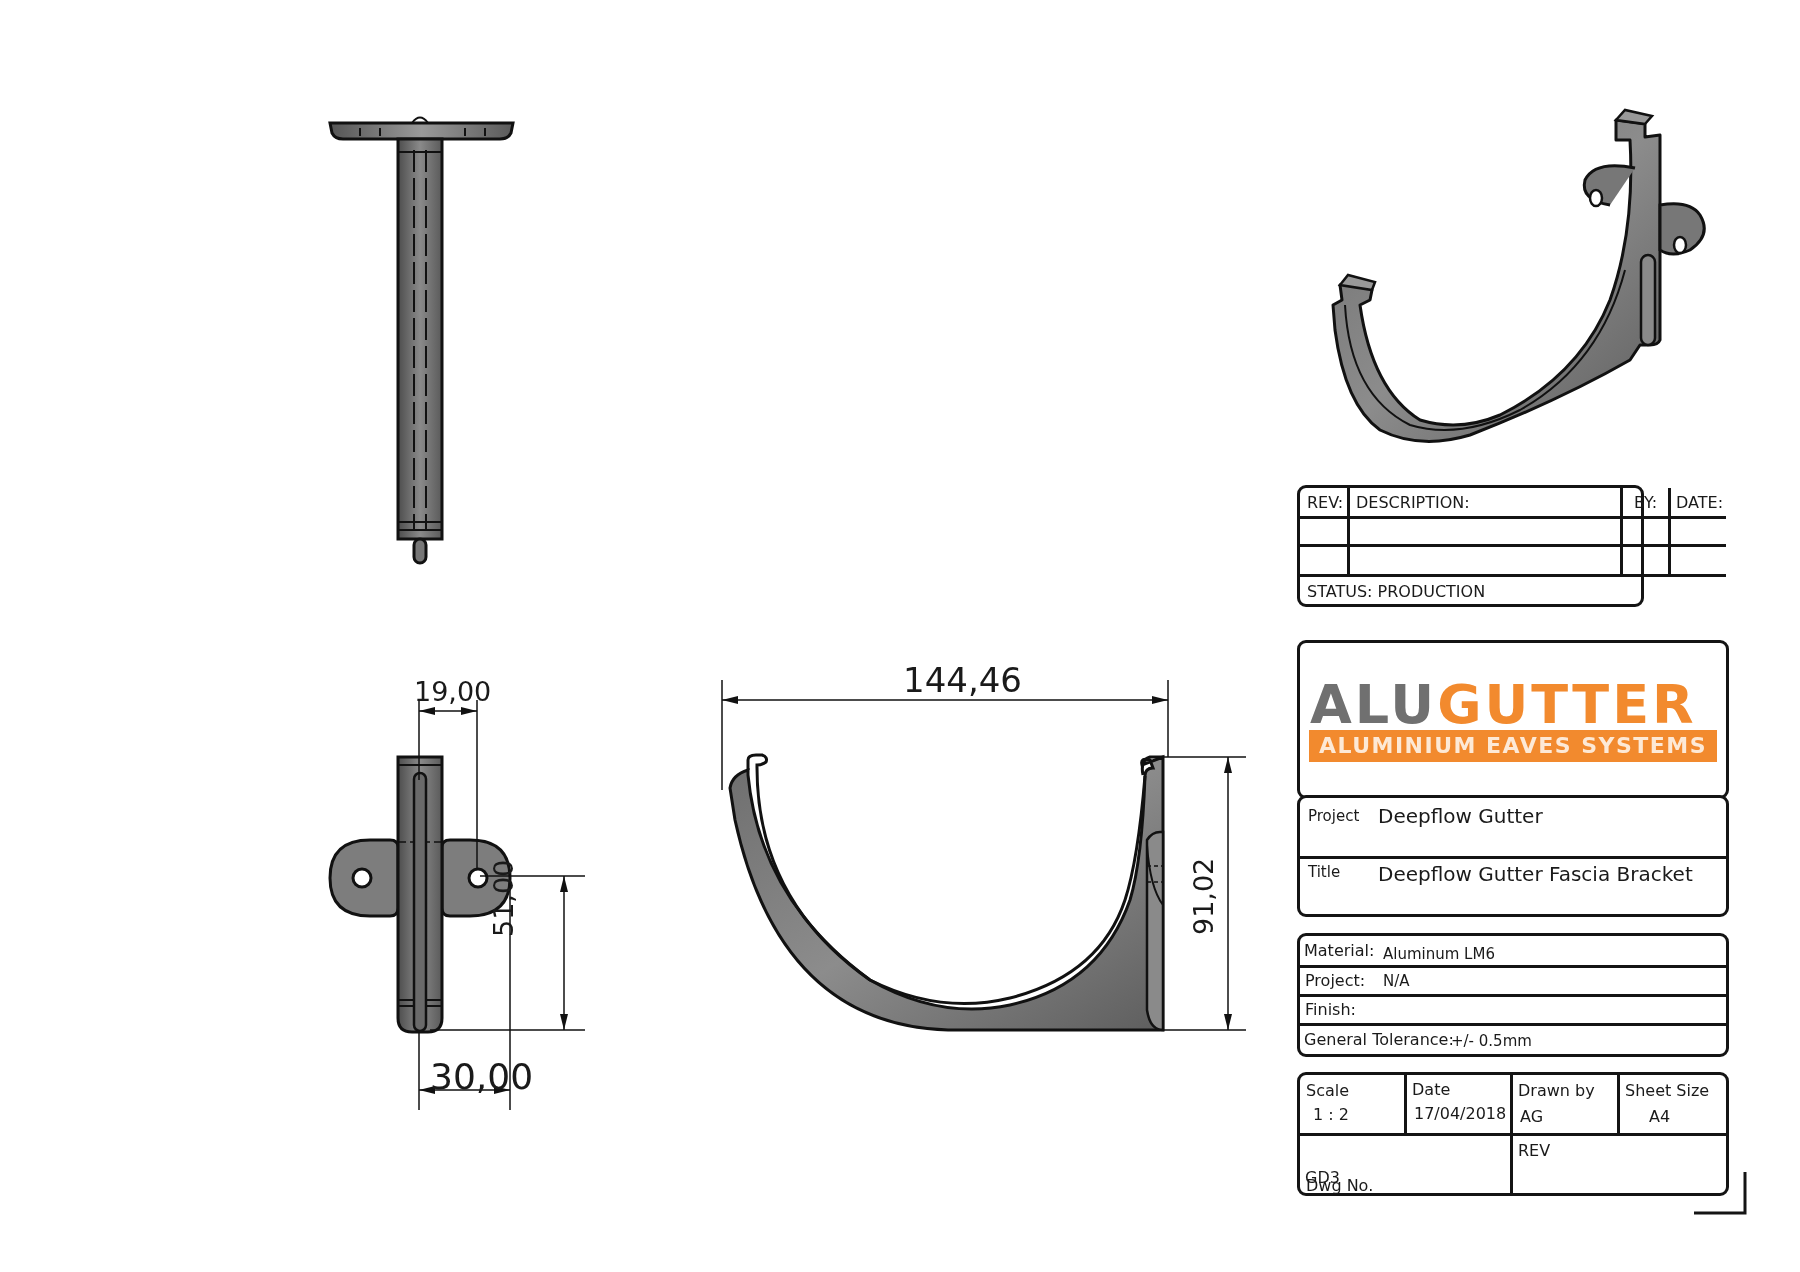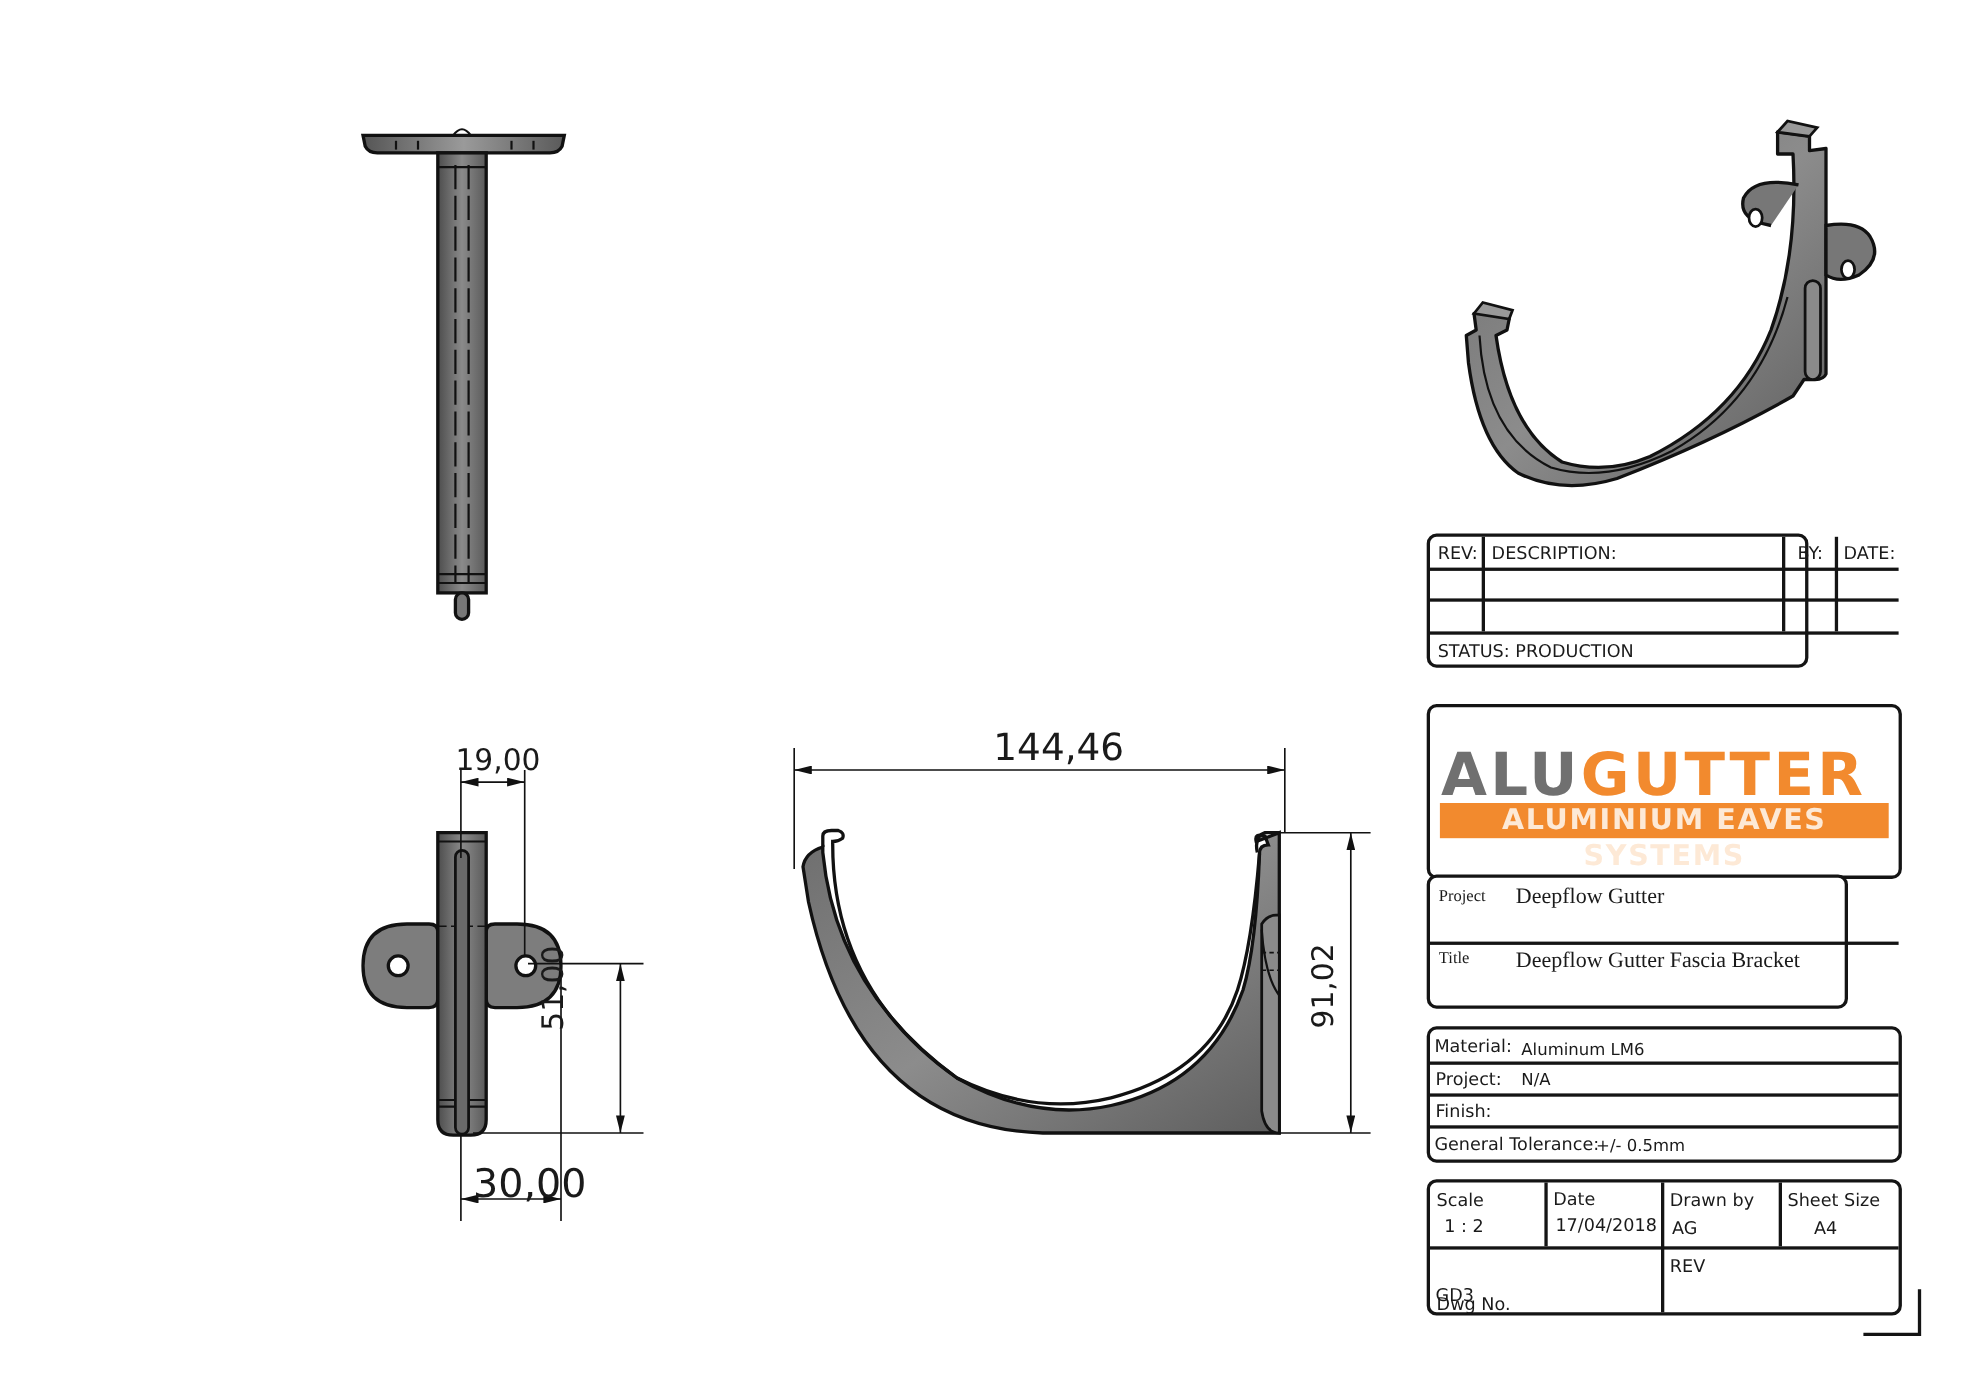--- a/index.html
+++ b/index.html
@@ -12,21 +12,21 @@
   .cell { position:absolute; box-sizing:border-box; }
   .hline { position:absolute; height:3px; background:#141414; }
   .vline { position:absolute; width:3px; background:#141414; }
   .t16 { font-size:16px; }
   .t20 { font-size:20px; }
   .t15 { font-size:15px; }
 
   .logo-alu { position:absolute; font-family:"DejaVu Sans", sans-serif; font-weight:bold;
               font-size:54px; letter-spacing:3px; line-height:1; }
   .logo-band { position:absolute; background:#f28a2e; color:#fde9d6; font-weight:bold;
-               font-size:26px; letter-spacing:1.5px; text-align:center; line-height:32px; }
+               font-size:22px; letter-spacing:1.5px; text-align:center; line-height:32px; }
 </style>
 </head>
 <body>
 
 <svg class="abs" style="left:0;top:0" width="1800" height="1272" viewBox="0 0 1800 1272">
   <defs>
     <linearGradient id="metalV" x1="0" y1="0" x2="1" y2="0">
       <stop offset="0" stop-color="#4d4d4d"></stop>
       <stop offset="0.5" stop-color="#8a8a8a"></stop>
       <stop offset="1" stop-color="#5a5a5a"></stop>
@@ -157,21 +157,21 @@
   </div>
 </div>
 
 <div class="box" style="left:1297px;top:640px;width:432px;height:159px;">
   <div class="logo-alu" style="left:10px;top:35px;">
     <span style="color:#707070">ALU</span><span style="color:#f28a2e">GUTTER</span>
   </div>
   <div class="logo-band" style="left:9px;top:87px;width:408px;height:32px;">ALUMINIUM EAVES SYSTEMS</div>
 </div>
 
-<div class="box" style="left:1297px;top:795px;width:383px;height:122px;font-family:Liberation Serif, serif;">
+<div class="box" style="left:1297px;top:795px;width:432px;height:122px;">
   <div class="hline" style="left:0;top:58px;width:426px;"></div>
   <div class="cell t15" style="left:8px;top:9px;">Project</div>
   <div class="cell t20" style="left:78px;top:6px;">Deepflow Gutter</div>
   <div class="cell t15" style="left:8px;top:65px;">Title</div>
   <div class="cell t20" style="left:78px;top:64px;">Deepflow Gutter Fascia Bracket</div>
 </div>
 
 <div class="box" style="left:1297px;top:933px;width:432px;height:124px;">
   <div class="hline" style="left:0;top:29px;width:426px;"></div>
   <div class="hline" style="left:0;top:58px;width:426px;"></div>

